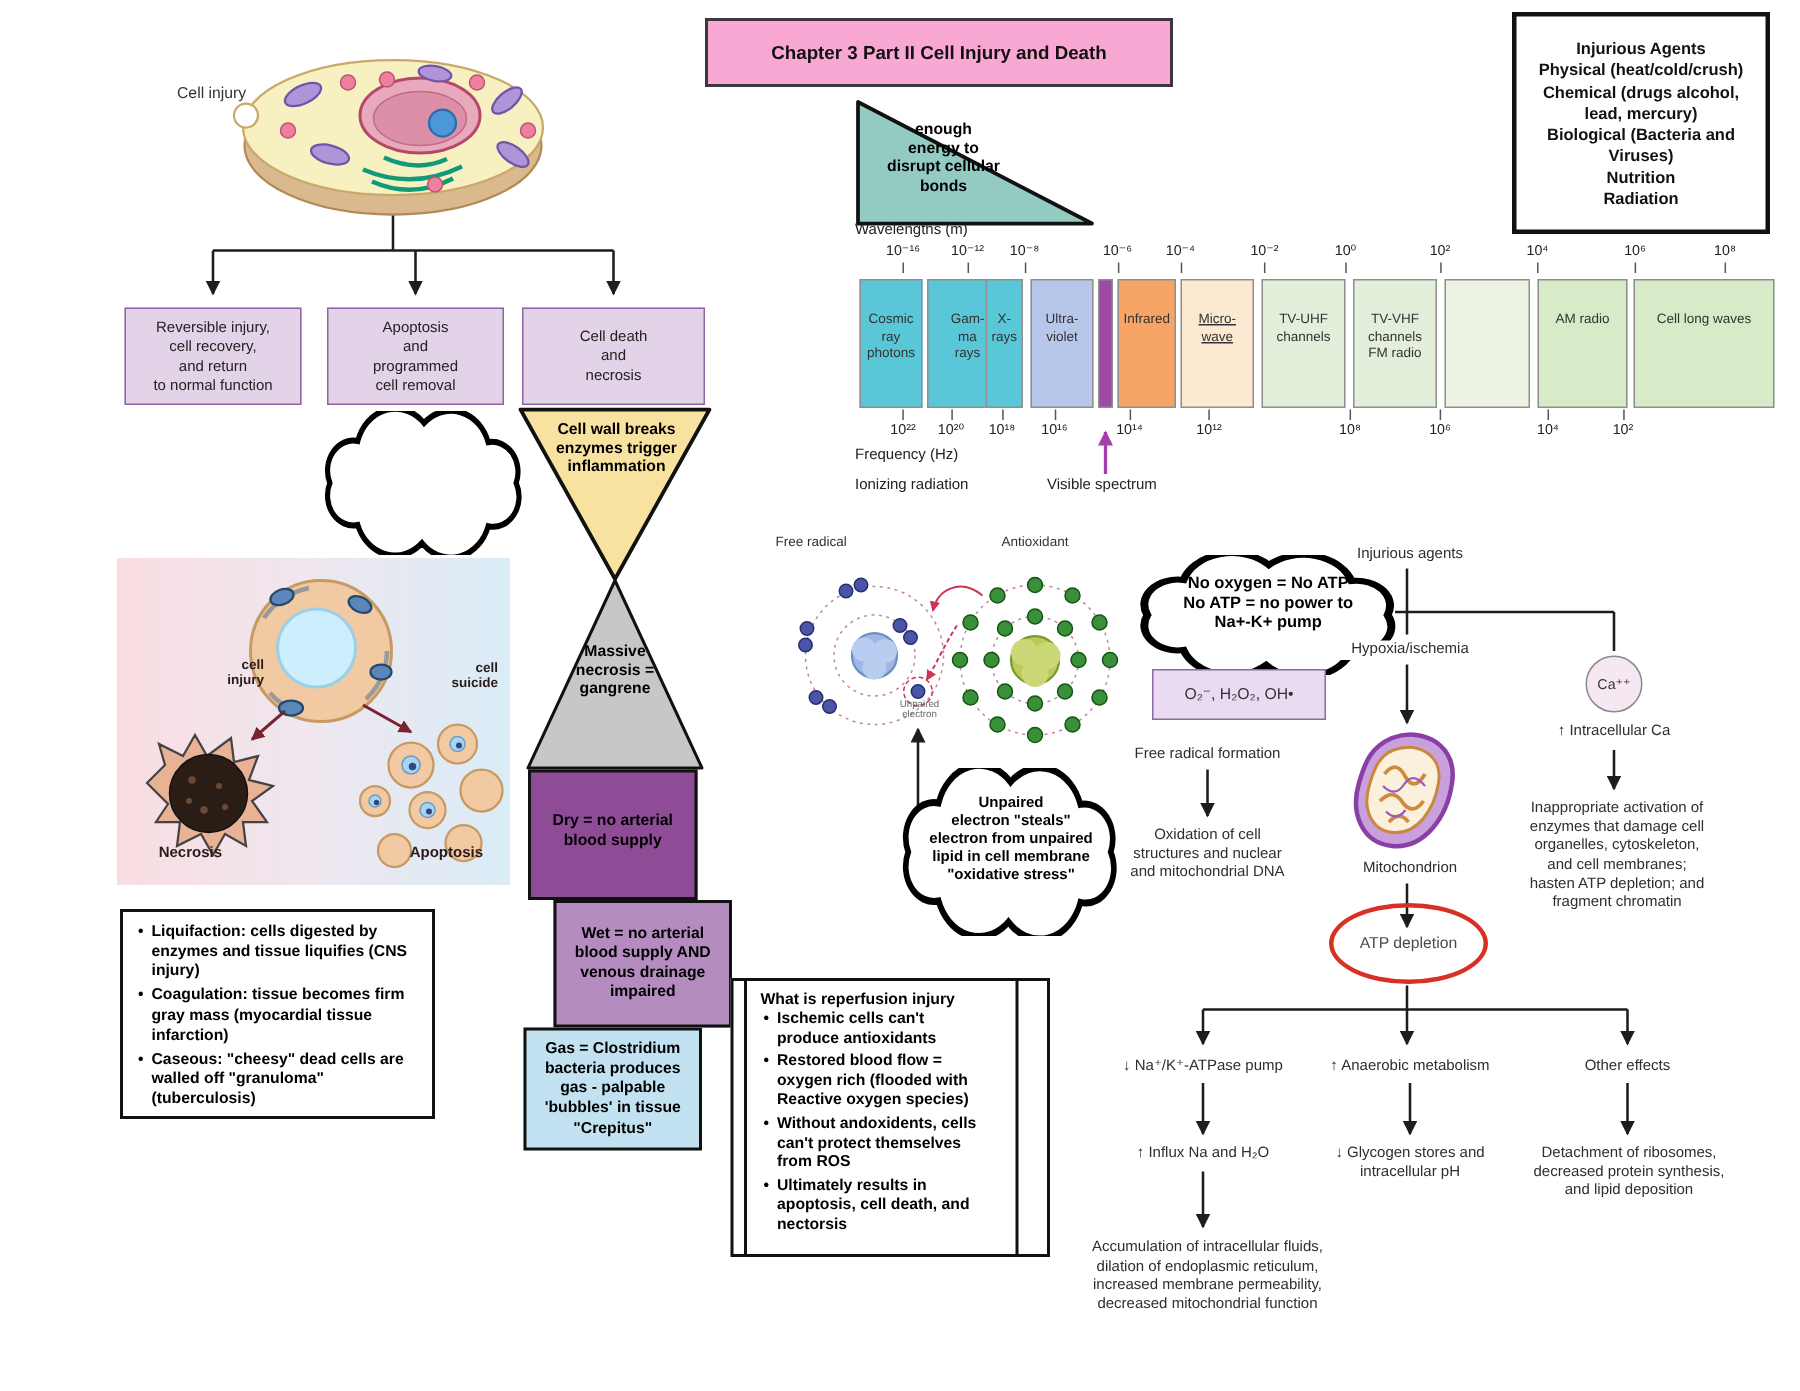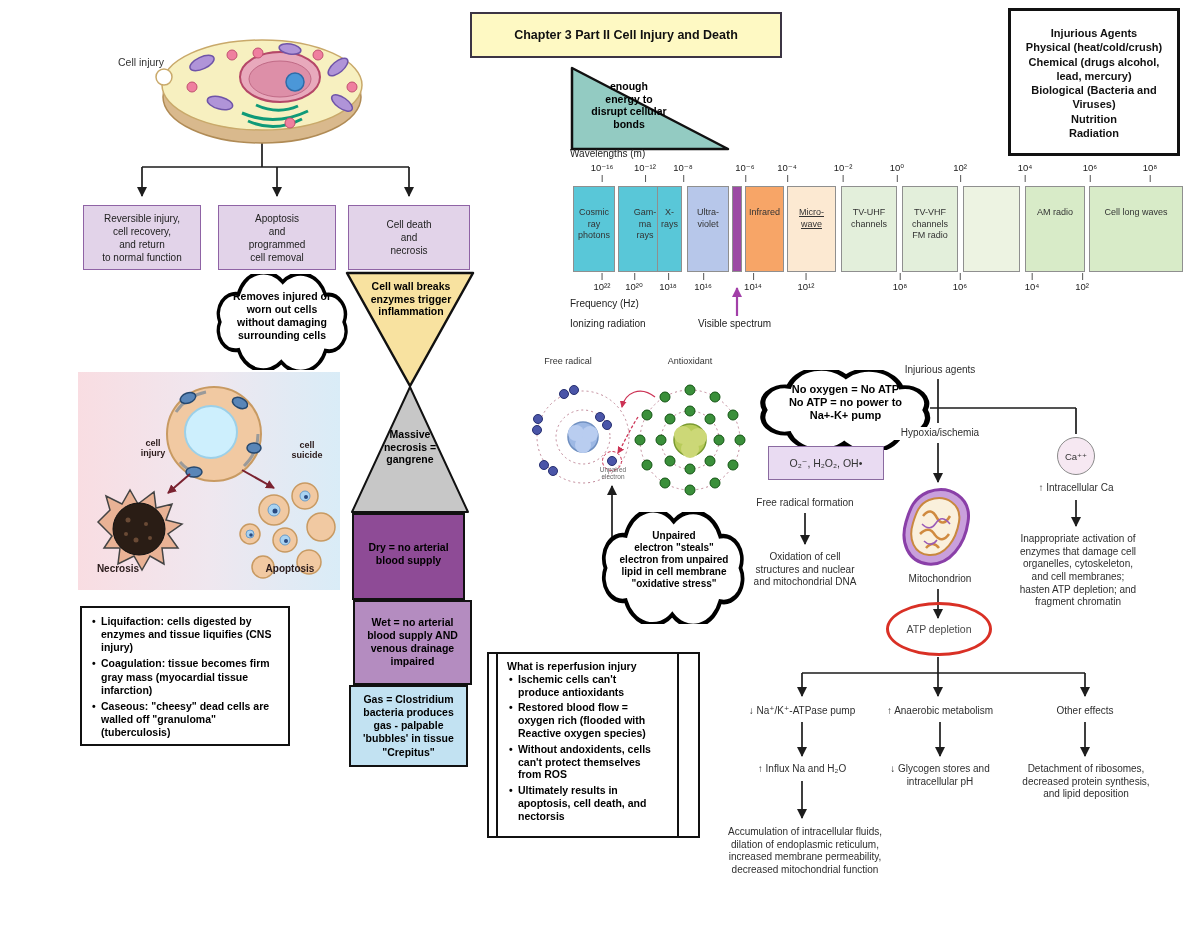--- a/index.html
+++ b/index.html
@@ -26,21 +26,21 @@
 #patterns-box{border:2.5px solid #111;background:#fff;padding:7px 6px 21px 8px;font-size:10.5px;font-weight:bold;line-height:1.25;color:#000}
 .bullet{position:relative;padding-left:11px;margin-bottom:3px;white-space:pre-line}
 .bullet::before{content:"\2022";position:absolute;left:2px;top:0}
 #reperfusion{border:2.5px solid #111;background:#fff;font-size:10.5px;font-weight:bold;line-height:1.22;color:#000;padding:6px 30px 4px 18px}
 #reperfusion::before{content:"";position:absolute;left:7px;top:0;bottom:0;border-left:2px solid #111}
 #reperfusion::after{content:"";position:absolute;right:19px;top:0;bottom:0;border-left:2px solid #111}
 #atp-oval{border:3px solid #d93025;border-radius:50%;display:flex;align-items:center;justify-content:center;font-size:10.5px;color:#4a4a4a;background:transparent}
 #ca-circle{border:1.5px solid #8a8a8a;border-radius:50%;display:flex;align-items:center;justify-content:center;font-size:9.5px;color:#333}
 #hypoxia-label{background:#fff;padding:0 3px}
 #ros-box{border:1.5px solid #8a6aa0;display:flex;align-items:center;justify-content:center;font-size:10.5px;color:#333}
-.img-label{position:absolute;font-size:9px;font-weight:bold;color:#2a1a1a;text-align:center;white-space:pre-line}
+.img-label{position:absolute;font-size:9px;font-weight:bold;color:#2a1a1a;text-align:right;white-space:pre-line}
 </style>
 </head>
 <body>
 
 <div id="canvas">
 
   <svg class="layer" width="1200" height="927">
     <defs>
       <marker id="ah" markerUnits="userSpaceOnUse" markerWidth="11" markerHeight="10" refX="9" refY="5" orient="auto">
         <path d="M0,0 L10,5 L0,10 Z" fill="#1d1d1d"></path>
@@ -66,21 +66,21 @@
       <path d="M802,722 V756" marker-end="url(#ah)"></path>
       <path d="M940,722 V756" marker-end="url(#ah)"></path>
       <path d="M1085,722 V756" marker-end="url(#ah)"></path>
       <path d="M802,781 V818" marker-end="url(#ah)"></path>
       <path d="M805,513 V544" marker-end="url(#ah)"></path>
       <path d="M612,545 V486" marker-end="url(#ah)"></path>
     </g>
     <path d="M737,316 V288" stroke-width="2.2" fill="none" marker-end="url(#ahp)" stroke="#a23fa8"></path>
   </svg>
 
-  <div id="title-box" class="abs" style="left: 470px; top: 12px; width: 312px; height: 46px; background: #fef9c3;">Chapter 3 Part II Cell Injury and Death</div>
+  <div id="title-box" class="abs" style="left: 470px; top: 12px; width: 312px; height: 46px; background: #f9a8d4;">Chapter 3 Part II Cell Injury and Death</div>
 
   <div id="injurious-panel" class="abs" style="left:1008px;top:8px;width:172px;height:148px">Injurious Agents
 Physical (heat/cold/crush)
 Chemical (drugs alcohol,
 lead, mercury)
 Biological  (Bacteria and
 Viruses)
 Nutrition
 Radiation</div>
 
@@ -122,39 +122,35 @@
 and
 programmed
 cell removal</div>
   <div class="outcome abs" style="left: 348px; top: 205px; width: 122px; height: 65px; background: rgb(226, 211, 233);">Cell death
 and
 necrosis</div>
 
   <svg class="abs" style="left:213px;top:274px" width="138" height="96" viewBox="0 0 200 120" preserveAspectRatio="none">
     <path d="M190,60 A25,25 0 0 1 163,96 A38,38 0 0 1 99,110 A38,38 0 0 1 37,95 A25,25 0 0 1 10,60 A25,25 0 0 1 37,25 A38,38 0 0 1 101,10 A38,38 0 0 1 163,26 A25,25 0 0 1 190,60 Z" fill="#ffffff" stroke="#000" stroke-width="5"></path>
   </svg>
-  <div class="cloud-text abs" style="left:222px;top:290px;width:120px;font-size:10.5px;line-height:1.25">Removes injured or
-worn out cells
-without damaging
-surrounding cells</div>
 
   <svg class="abs" style="left:340px;top:270px" width="140" height="246" viewBox="0 0 140 246">
     <polygon points="7,3 133,3 70,116" stroke="#111" stroke-width="2.5" stroke-linejoin="round" fill="#f8e2a0"></polygon>
     <polygon points="70,117 12,242 128,242" stroke="#111" stroke-width="2" stroke-linejoin="round" fill="#c7c7c7"></polygon>
   </svg>
   <div class="tri-text abs" style="left:352px;top:280px;width:118px">Cell wall breaks
 enzymes trigger
 inflammation</div>
   <div class="tri-text abs" style="left:365px;top:428px;width:90px">Massive
 necrosis =
 gangrene</div>
 
   <div class="gangrene abs" style="left: 352px; top: 513px; width: 113px; height: 87px; padding-top: 26px; background: rgb(142, 75, 150);">Dry = no arterial
 blood supply</div>
-  <div class="gangrene abs" style="left: 353px; top: 600px; width: 119px; height: 85px; padding-top: 14px; background: rgb(180, 140, 192);">Wet = no arterial
+  <div class="gangrene abs" style="left: 369px; top: 600px; width: 119px; height: 85px; padding-top: 14px; background: rgb(180, 140, 192);">Wet = no arterial
 blood supply AND
 venous drainage
 impaired</div>
   <div class="gangrene abs" style="left: 349px; top: 685px; width: 119px; height: 82px; padding-top: 6px; background: rgb(194, 226, 242);">Gas = Clostridium
 bacteria produces
 gas - palpable
 'bubbles' in tissue
 "Crepitus"</div>
 
   <svg class="abs" style="left:78px;top:372px" width="262" height="218" viewBox="0 0 262 218">
@@ -278,21 +274,21 @@
   <span class="ftick" style="left:806px">10¹²</span>
   <span class="ftick" style="left:900px">10⁸</span>
   <span class="ftick" style="left:960px">10⁶</span>
   <span class="ftick" style="left:1032px">10⁴</span>
   <span class="ftick" style="left:1082px">10²</span>
 
   <div class="axis-label" style="left:570px;top:298px">Frequency (Hz)</div>
   <div class="axis-label" style="left:570px;top:318px">Ionizing radiation</div>
   <div class="axis-label" style="left:698px;top:318px">Visible spectrum</div>
 
-  <div class="smallcap" style="left:528px;top:356px;width:80px;text-align:center">Free radical</div>
+  <div class="smallcap" style="left:517px;top:356px;width:80px;text-align:left">Free radical</div>
   <div class="smallcap" style="left:650px;top:356px;width:80px;text-align:center">Antioxidant</div>
   <svg class="abs" style="left:520px;top:355px" width="230" height="155" viewBox="0 0 230 155">
     <defs>
       <marker id="ahr" markerUnits="userSpaceOnUse" markerWidth="8" markerHeight="7" refX="6" refY="3.5" orient="auto">
         <path d="M0,0 L7,3.5 L0,7 Z" fill="#cc3355"></path>
       </marker>
     </defs>
     <g fill="none" stroke="#c08898" stroke-width="1" stroke-dasharray="2,3">
       <circle cx="63" cy="82" r="46"></circle>
       <circle cx="63" cy="82" r="27"></circle>

